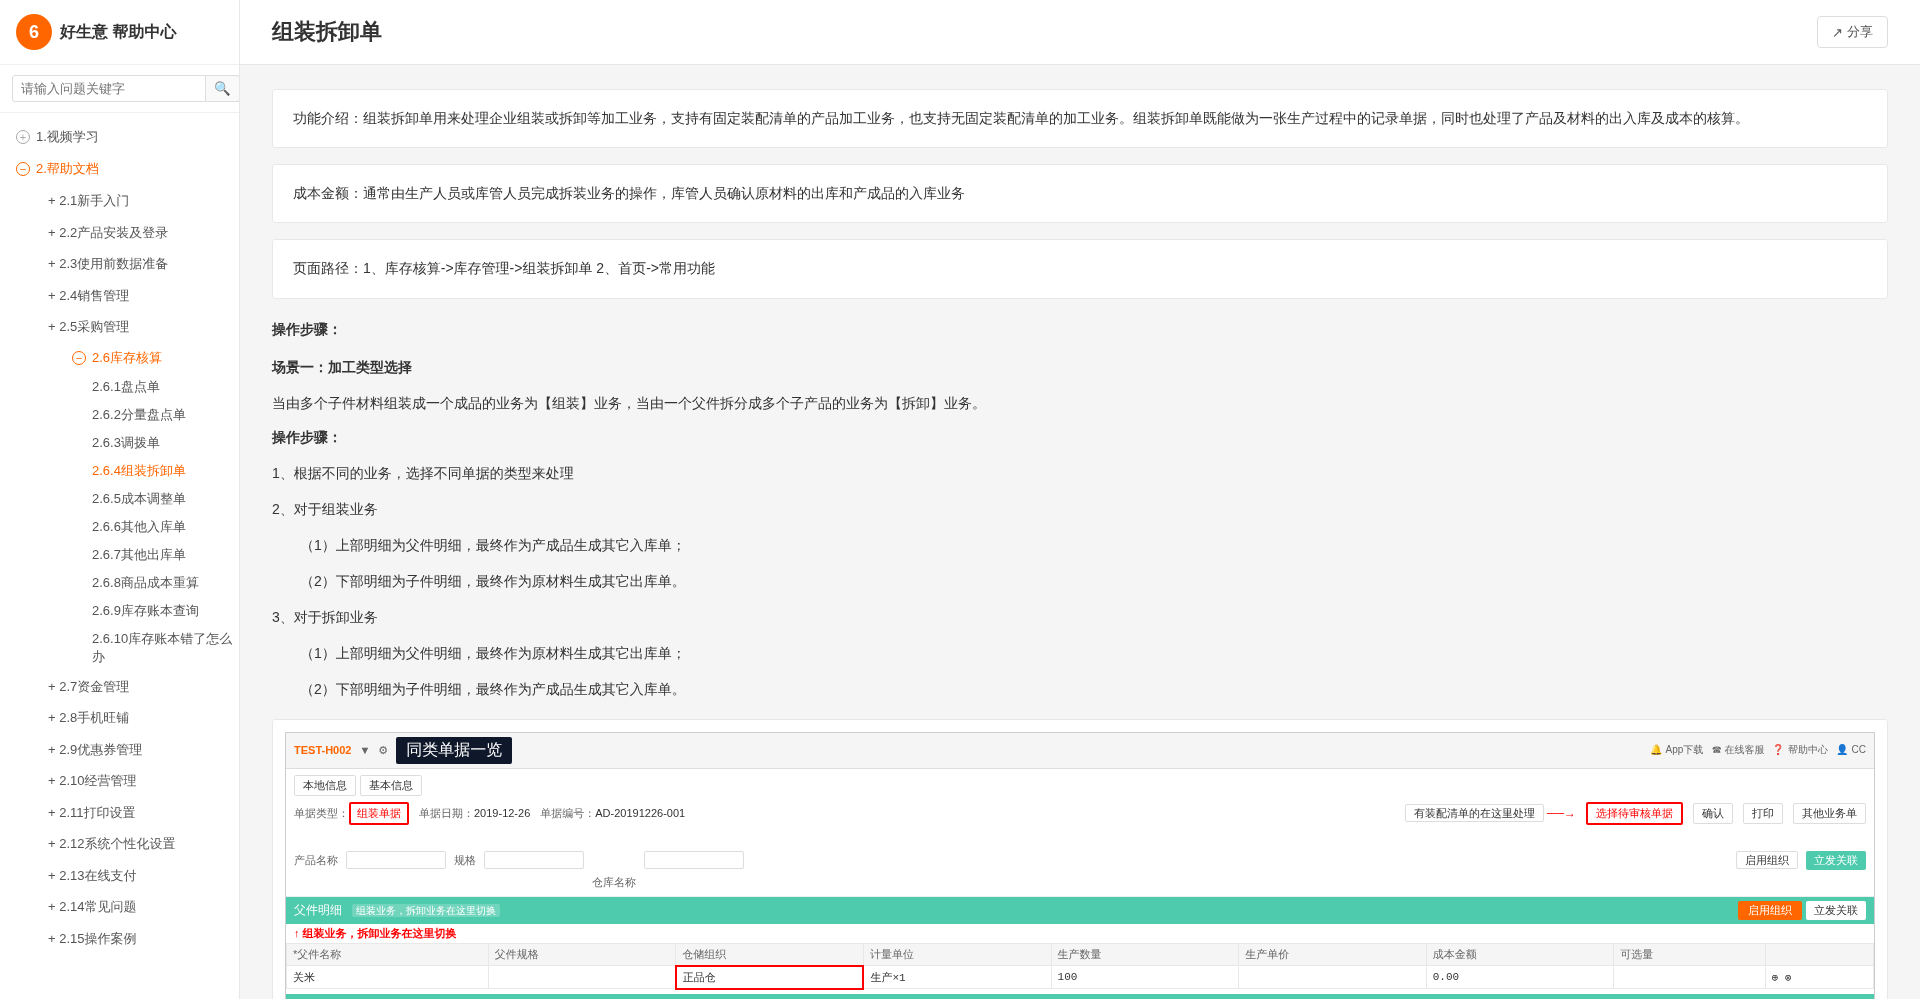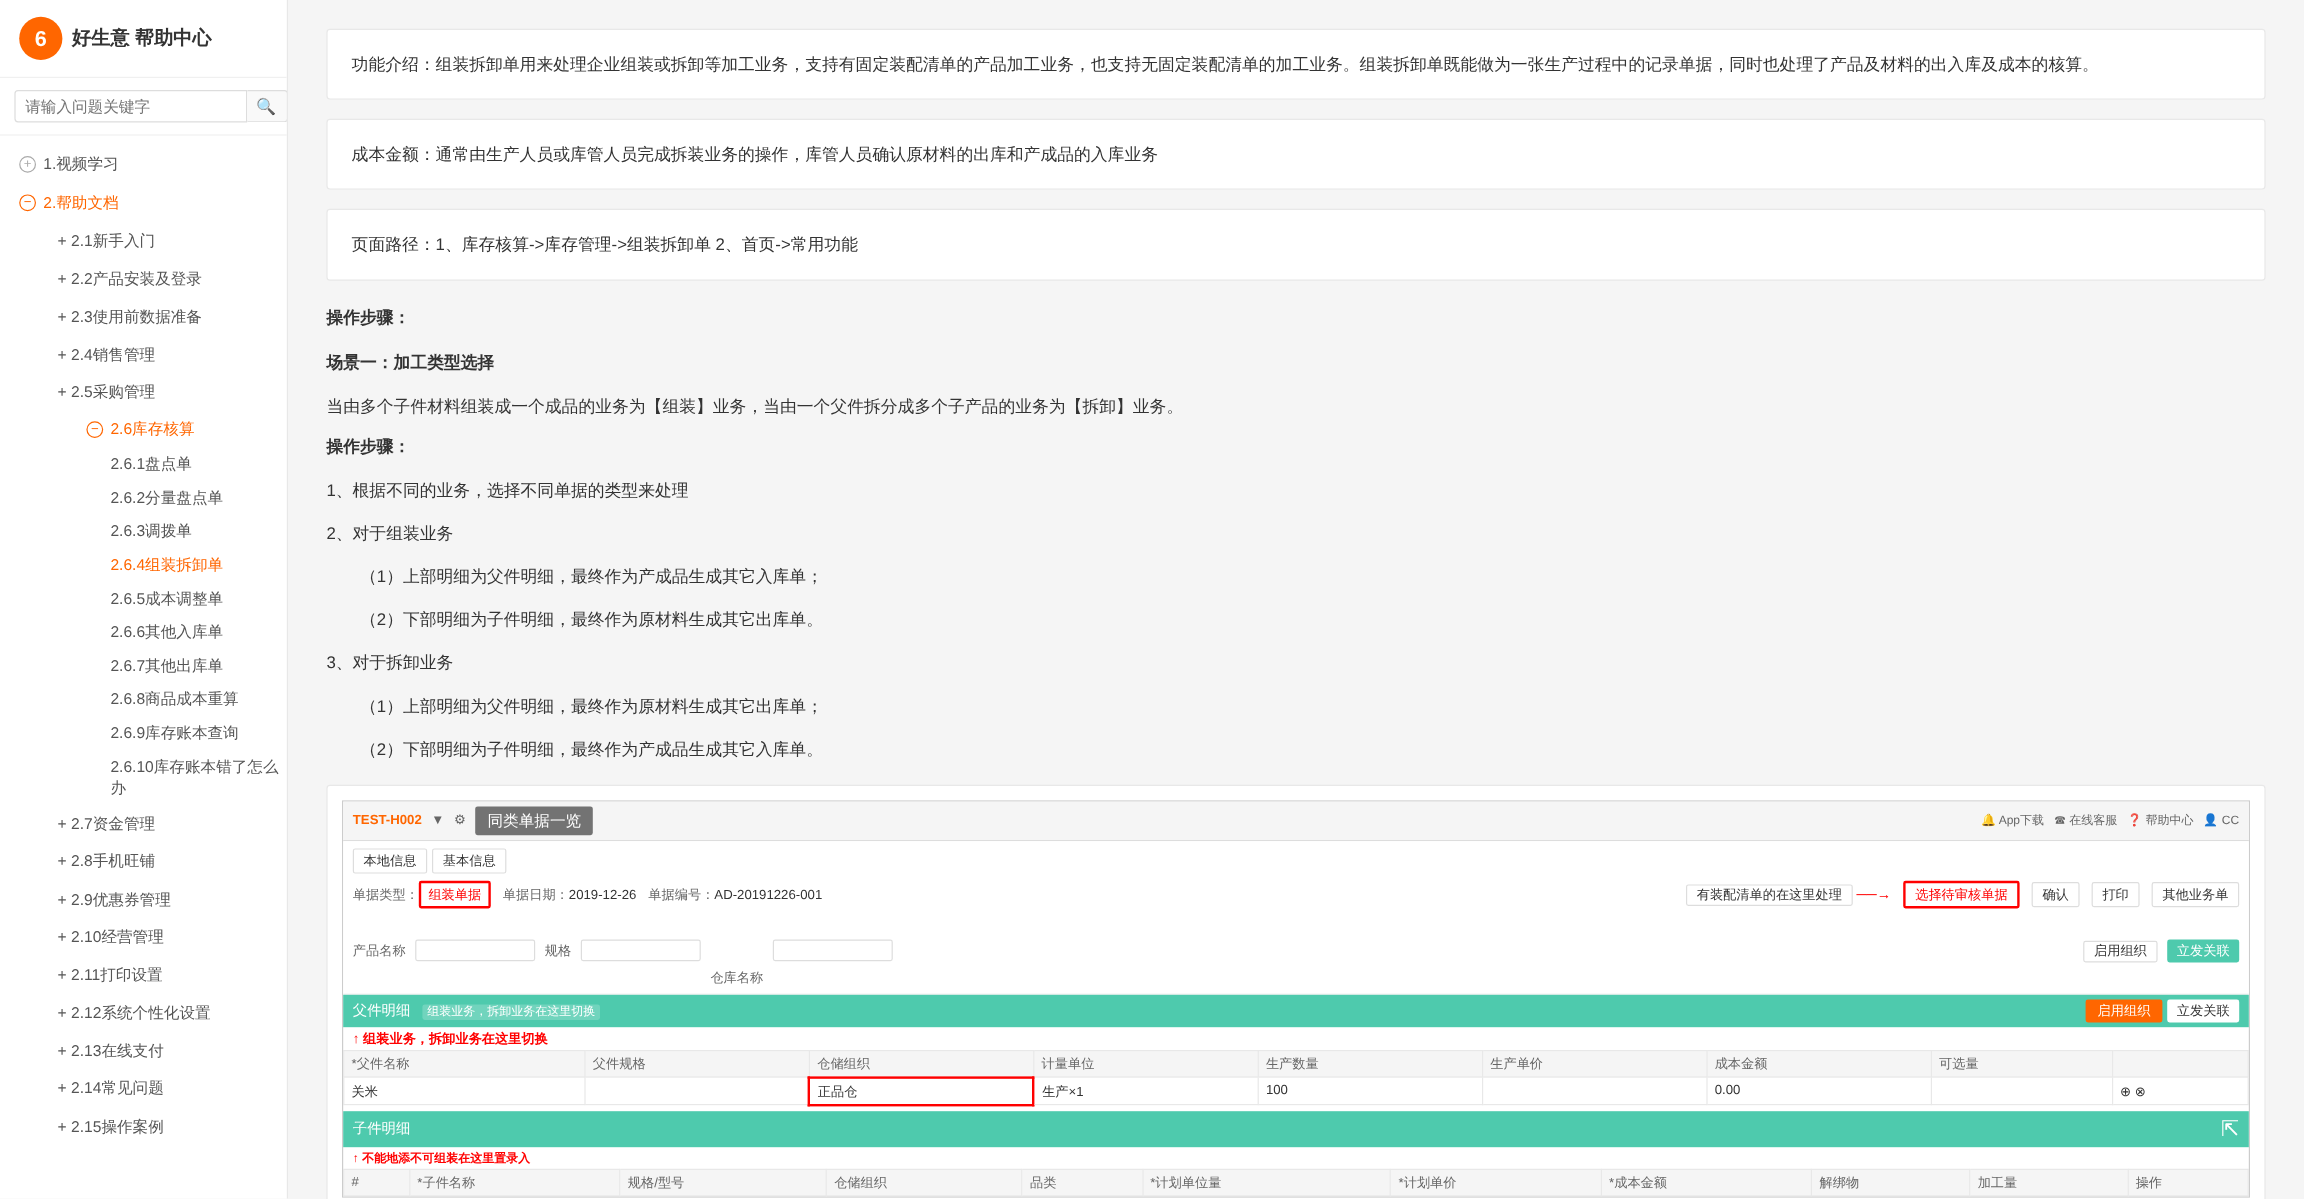--- a/index.html
+++ b/index.html
@@ -118,21 +118,21 @@
     .mock-screen {
       width: 100%; background: #fff; font-size: 11px; color: #333;
       border: 1px solid #ccc;
     }
     .mock-top-bar {
       background: #f5f5f5; border-bottom: 1px solid #ddd;
       padding: 4px 8px; display: flex; align-items: center; gap: 8px;
       font-size: 11px;
     }
     .mock-tab-active {
-      background: #737373; color: #fff; padding: 3px 10px; border-radius: 2px; font-size: 13px;
+      background: #0f172a; color: #fff; padding: 3px 10px; border-radius: 2px; font-size: 16px;
     }
     .mock-btn {
       background: #fff; border: 1px solid #ddd; padding: 2px 8px;
       border-radius: 2px; font-size: 11px; cursor: pointer;
     }
     .mock-btn-green {
       background: #4ecaad; border: none; color: #fff; padding: 2px 8px;
       border-radius: 2px; font-size: 11px;
     }
     .mock-input {
@@ -142,21 +142,21 @@
     .annotation-box {
       border: 2px solid #f00; padding: 2px 6px; border-radius: 2px;
       font-size: 11px; color: #f00; display: inline-block; text-align: right;
     }
     .mock-table { width: 100%; border-collapse: collapse; font-size: 11px; }
     .mock-table th {
       background: #f5f5f5; border: 1px solid #e8e8e8; padding: 3px 6px;
       font-weight: normal; color: #666; text-align: left;
     }
     .mock-table td {
-      border: 1px solid #e8e8e8; padding: 3px 6px;
+      border: 1px solid #e8e8e8; padding: 3px 6px; font-family: Liberation Mono, monospace;
     }
     .mock-table tr:nth-child(even) td { background: #fafafa; }
     .mock-section-header {
       background: #4ecaad; color: #fff; padding: 4px 8px; font-size: 12px;
       display: flex; align-items: center; justify-content: space-between;
     }
     .mock-orange-btn {
       background: #f60; color: #fff; border: none; padding: 2px 10px;
       border-radius: 2px; font-size: 11px;
     }
@@ -250,20 +250,27 @@
         <div class="nav-sub-item">
           <span>+ </span><span>2.15操作案例</span>
         </div>
       </div>
     </div>
 
   </div>
 </div>
 
 <div id="main">
+  <div id="main-header">
+    <h1 class="page-title">组装拆卸单</h1>
+    <button class="share-btn">
+      <span>↗</span>
+      <span>分享</span>
+    </button>
+  </div>
 
   <div id="content-area">
 
     <div class="info-block">
       <span>功能介绍：组装拆卸单用来处理企业组装或拆卸等加工业务，支持有固定装配清单的产品加工业务，也支持无固定装配清单的加工业务。组装拆卸单既能做为一张生产过程中的记录单据，同时也处理了产品及材料的出入库及成本的核算。</span>
     </div>
     <div class="info-block">
       <span>成本金额：通常由生产人员或库管人员完成拆装业务的操作，库管人员确认原材料的出库和产成品的入库业务</span>
     </div>
     <div class="info-block">

